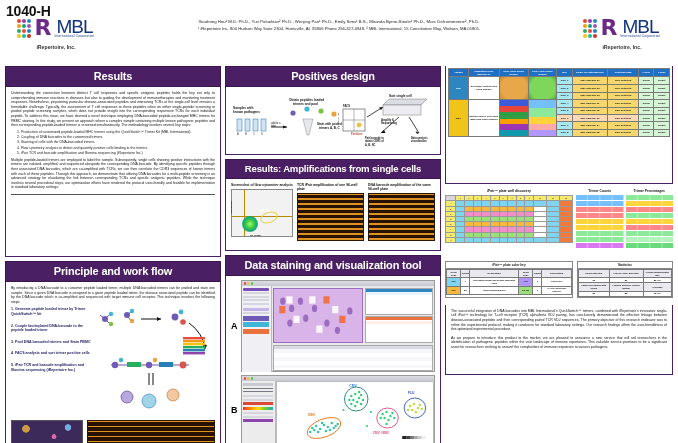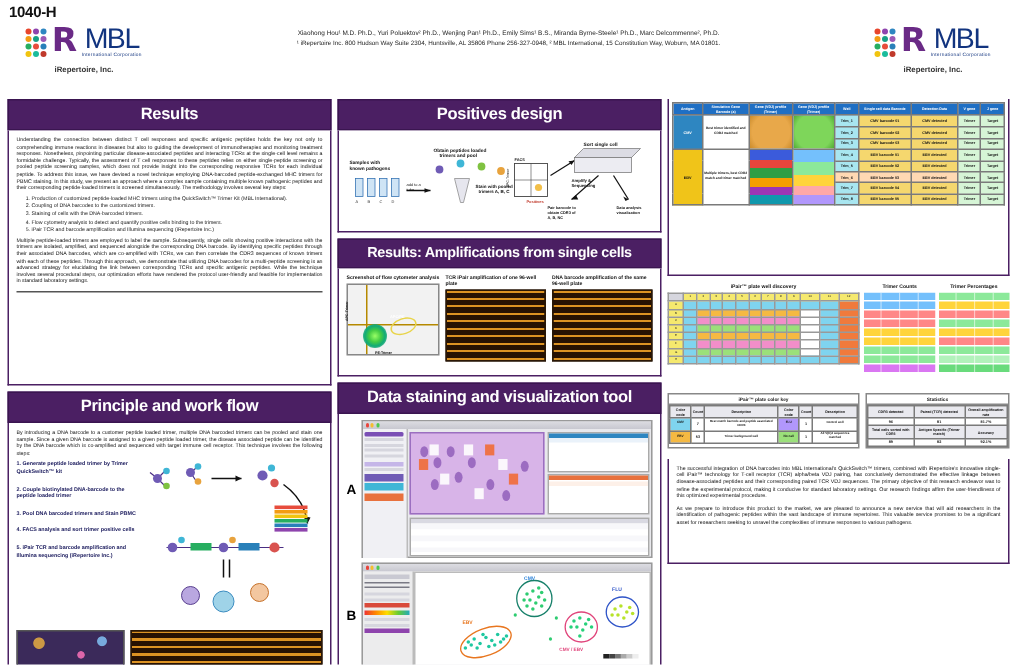--- a/index.html
+++ b/index.html
@@ -7,21 +7,21 @@
     width: 678px; height: 443px;
     background: #ffffff;
     font-family: "Liberation Sans", sans-serif;
     color: #1a1a1a;
     overflow: hidden;
     position: relative;
   }
   
   .poster-id {
     position: absolute; left: 6px; top: 3px;
-    font-size: 10px; font-weight: bold; color: #111;
+    font-size: 14px; font-weight: bold; color: #111;
     letter-spacing: -0.2px;
   }
   .header { display: flex; align-items: flex-start; padding: 14px 4px 0 4px; height: 66px; }
   .logo-block { width: 104px; flex: 0 0 104px; text-align: center; padding-top: 4px; }
   .logo-row { display: flex; align-items: center; justify-content: center; gap: 3px; }
   .ir-mark { display: grid; grid-template-columns: repeat(3, 4px); grid-gap: 1px; }
   .ir-mark i { width: 4px; height: 4px; border-radius: 50%; display: block; }
   .r-glyph {
     font-size: 22px; font-weight: bold; color: #6a2a86;
     line-height: 18px; font-family: "DejaVu Sans", sans-serif;

